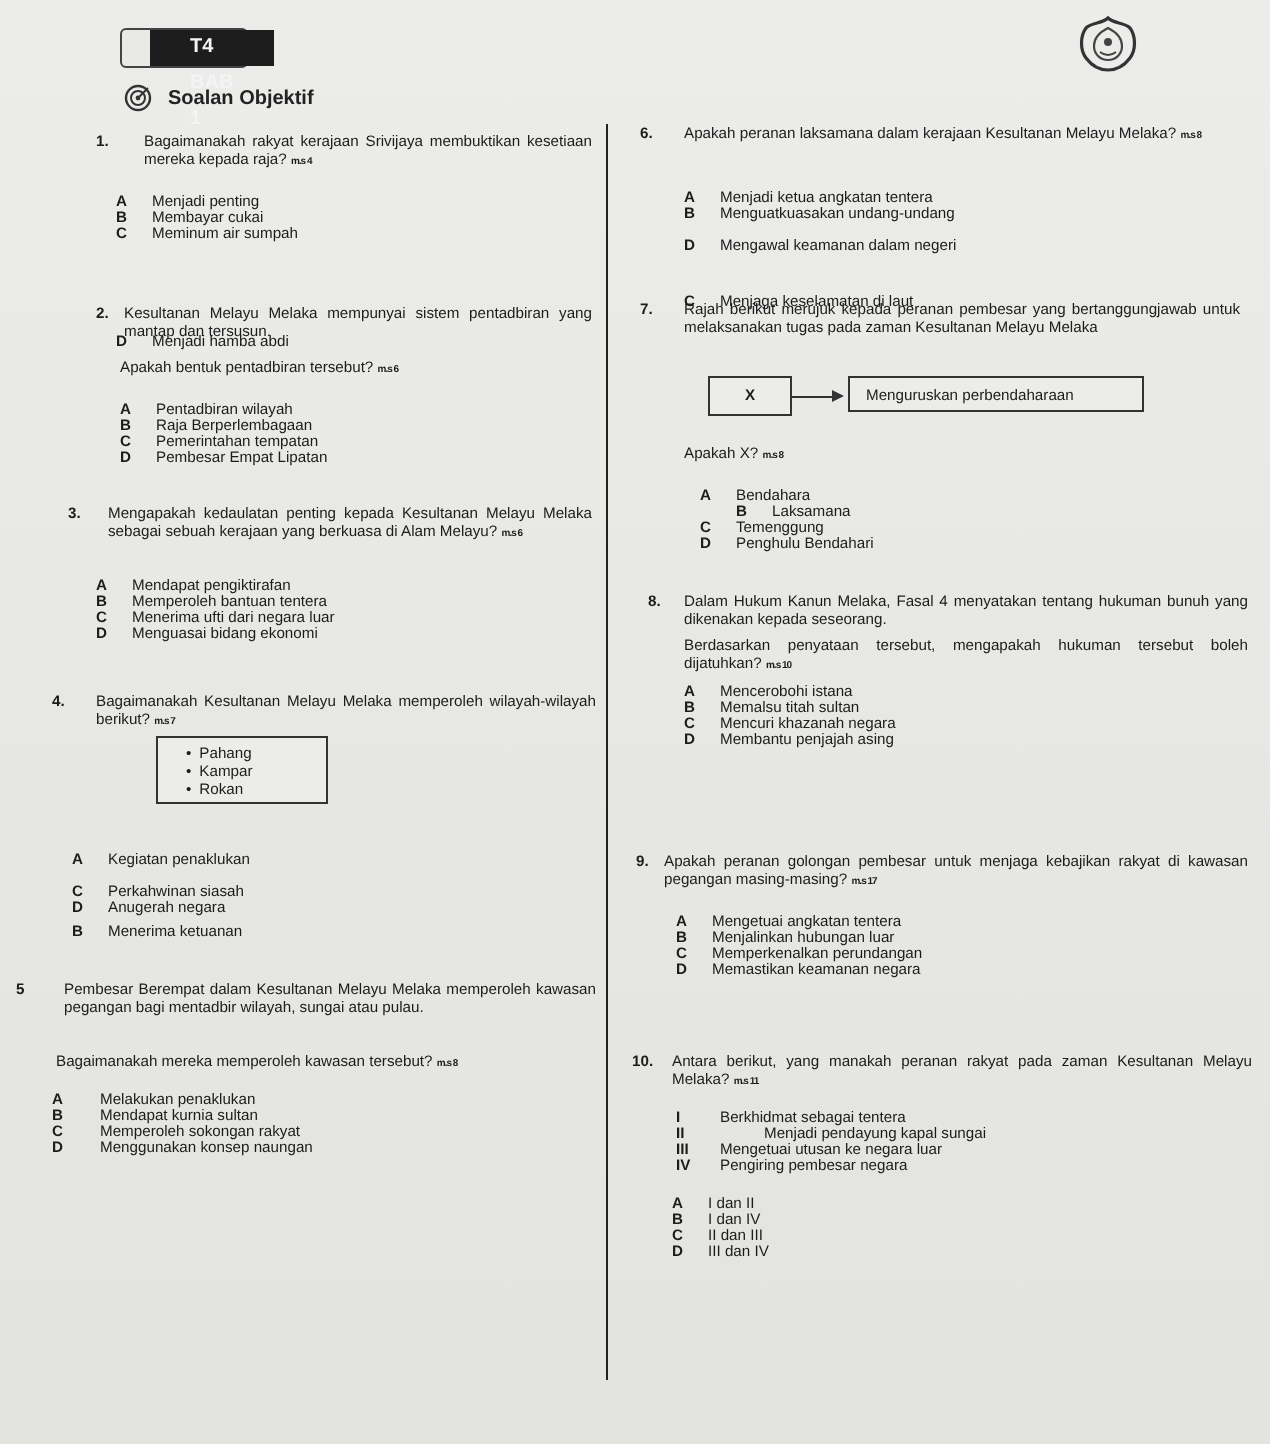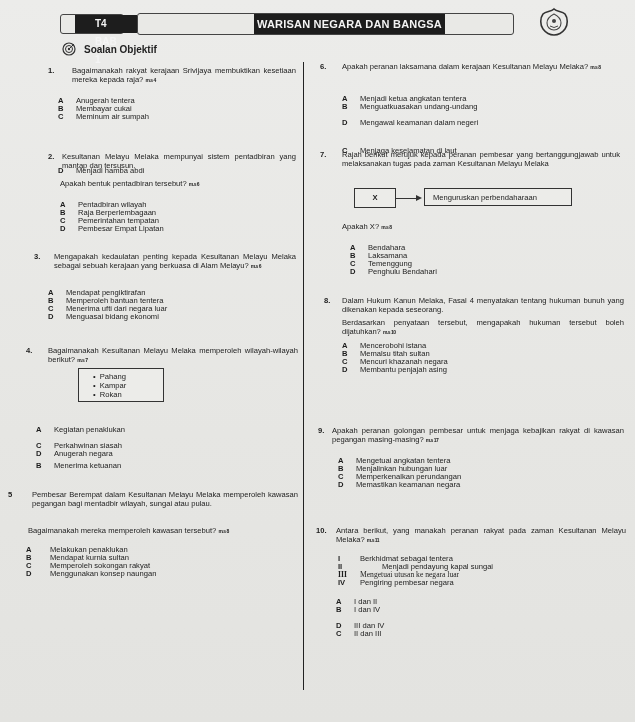--- a/index.html
+++ b/index.html
@@ -35,23 +35,20 @@
 </style>
 </head>
 <body>
 
 <div class="page">
 
   <div class="header">
     <div class="chapter-tag">
       <span>T4 BAB 1</span>
     </div>
-    <div class="title-box">
-      <span>WARISAN NEGARA DAN BANGSA</span>
-    </div>
     <svg class="emblem" viewBox="0 0 32 30">
       <path d="M16 2 C19 5 24 4 27 7 C30 11 30 18 27 22 C24 26 20 28 16 28 C12 28 8 26 5 22 C2 18 2 11 5 7 C8 4 13 5 16 2 Z" fill="none" stroke="#333" stroke-width="1.6"></path>
       <path d="M16 7 C20 9 23 12 23 16 C23 20 20 23 16 23 C12 23 9 20 9 16 C9 12 12 9 16 7 Z" fill="none" stroke="#444" stroke-width="1.1"></path>
       <circle cx="16" cy="14" r="2" fill="#444"></circle>
       <path d="M12 19 Q16 22 20 19" fill="none" stroke="#444" stroke-width="1"></path>
     </svg>
   </div>
 
   <div class="section">
     <svg width="14" height="14" viewBox="0 0 14 14">
@@ -66,21 +63,21 @@
   <div class="divider"></div>
 
   <div class="col" style="left:0;top:0;width:303px;height:722px;">
 
     <div class="q" style="left:48px;top:66px;width:248px;">
       <span class="qnum">1.</span>
       <div class="qtext" style="left:24px;top:0;width:224px;">
         <span>Bagaimanakah rakyat kerajaan Srivijaya membuktikan kesetiaan mereka kepada raja?</span>
         <span class="mark">m.s 4</span>
       </div>
-      <div class="opt" style="left:10px;top:30px;"><span class="l">A</span><span>Anugerah tentera</span></div>
+      <div class="opt" style="left:10px;top:30px;"><span class="l">A</span><span>Menjadi penting</span></div>
       <div class="opt" style="left:10px;top:38px;"><span class="l">B</span><span>Membayar cukai</span></div>
       <div class="opt" style="left:10px;top:46px;"><span class="l">C</span><span>Meminum air sumpah</span></div>
       <div class="opt" style="left:10px;top:54px;margin-top:46px;"><span class="l">D</span><span>Menjadi hamba abdi</span></div>
     </div>
 
     <div class="q" style="left:48px;top:152px;width:248px;">
       <span class="qnum">2.</span>
       <div class="qtext" style="left:14px;top:0;width:234px;">Kesultanan Melayu Melaka mempunyai sistem pentadbiran yang mantap dan tersusun.</div>
       <div class="opt" style="left:12px;top:27px;"><span>Apakah bentuk pentadbiran tersebut?</span> <span class="mark">m.s 6</span></div>
       <div class="opt" style="left:12px;top:48px;"><span class="l">A</span><span>Pentadbiran wilayah</span></div>
@@ -144,21 +141,21 @@
     </div>
 
     <div class="q" style="left:16px;top:150px;width:300px;">
       <span class="qnum">7.</span>
       <div class="qtext" style="left:22px;top:0;width:278px;">Rajah berikut merujuk kepada peranan pembesar yang bertanggungjawab untuk melaksanakan tugas pada zaman Kesultanan Melayu Melaka</div>
       <div class="box" style="left:34px;top:38px;width:40px;height:18px;text-align:center;line-height:18px;font-weight:bold;">X</div>
       <div class="arrow" style="left:76px;top:48px;width:24px;"></div>
       <div class="box" style="left:104px;top:38px;width:148px;height:18px;line-height:18px;padding-left:8px;box-sizing:border-box;">Menguruskan perbendaharaan</div>
       <div class="opt" style="left:22px;top:72px;"><span>Apakah X?</span> <span class="mark">m.s 8</span></div>
       <div class="opt" style="left:30px;top:93px;"><span class="l">A</span><span>Bendahara</span></div>
-      <div class="opt" style="left:30px;top:101px;"><span class="l">B</span><span>Laksamana</span></div>
+      <div class="opt" style="left:48px;top:101px;"><span class="l">B</span><span>Laksamana</span></div>
       <div class="opt" style="left:30px;top:109px;"><span class="l">C</span><span>Temenggung</span></div>
       <div class="opt" style="left:30px;top:117px;"><span class="l">D</span><span>Penghulu Bendahari</span></div>
     </div>
 
     <div class="q" style="left:20px;top:296px;width:300px;">
       <span class="qnum">8.</span>
       <div class="qtext" style="left:18px;top:0;width:282px;">Dalam Hukum Kanun Melaka, Fasal 4 menyatakan tentang hukuman bunuh yang dikenakan kepada seseorang.</div>
       <div class="qtext" style="left:18px;top:22px;width:282px;">
         <span>Berdasarkan penyataan tersebut, mengapakah hukuman tersebut boleh dijatuhkan?</span>
         <span class="mark">m.s 10</span>
@@ -182,21 +179,21 @@
     </div>
 
     <div class="q" style="left:12px;top:526px;width:310px;">
       <span class="qnum">10.</span>
       <div class="qtext" style="left:20px;top:0;width:290px;">
         <span>Antara berikut, yang manakah peranan rakyat pada zaman Kesultanan Melayu Melaka?</span>
         <span class="mark">m.s 11</span>
       </div>
       <div class="opt" style="left:22px;top:28px;"><span class="l" style="width:22px">I</span><span>Berkhidmat sebagai tentera</span></div>
       <div class="opt" style="left:22px;top:36px;"><span class="l" style="width:44px">II</span><span>Menjadi pendayung kapal sungai</span></div>
-      <div class="opt" style="left:22px;top:44px;font-family:Liberation Serif, serif;"><span class="l" style="width:22px">III</span><span>Mengetuai utusan ke negara luar</span></div>
+      <div class="opt" style="left:22px;top:44px;"><span class="l" style="width:22px">III</span><span>Mengetuai utusan ke negara luar</span></div>
       <div class="opt" style="left:22px;top:52px;"><span class="l" style="width:22px">IV</span><span>Pengiring pembesar negara</span></div>
       <div class="opt" style="left:20px;top:71px;"><span class="l">A</span><span>I dan II</span></div>
       <div class="opt" style="left:20px;top:79px;"><span class="l">B</span><span>I dan IV</span></div>
-      <div class="opt" style="left:20px;top:87px;margin-top:16px;"><span class="l">C</span><span>II dan III</span></div>
+      <div class="opt" style="left:20px;top:87px;"><span class="l">C</span><span>II dan III</span></div>
       <div class="opt" style="left:20px;top:95px;"><span class="l">D</span><span>III dan IV</span></div>
     </div>
   </div>
 </div>
 
 </body></html>

